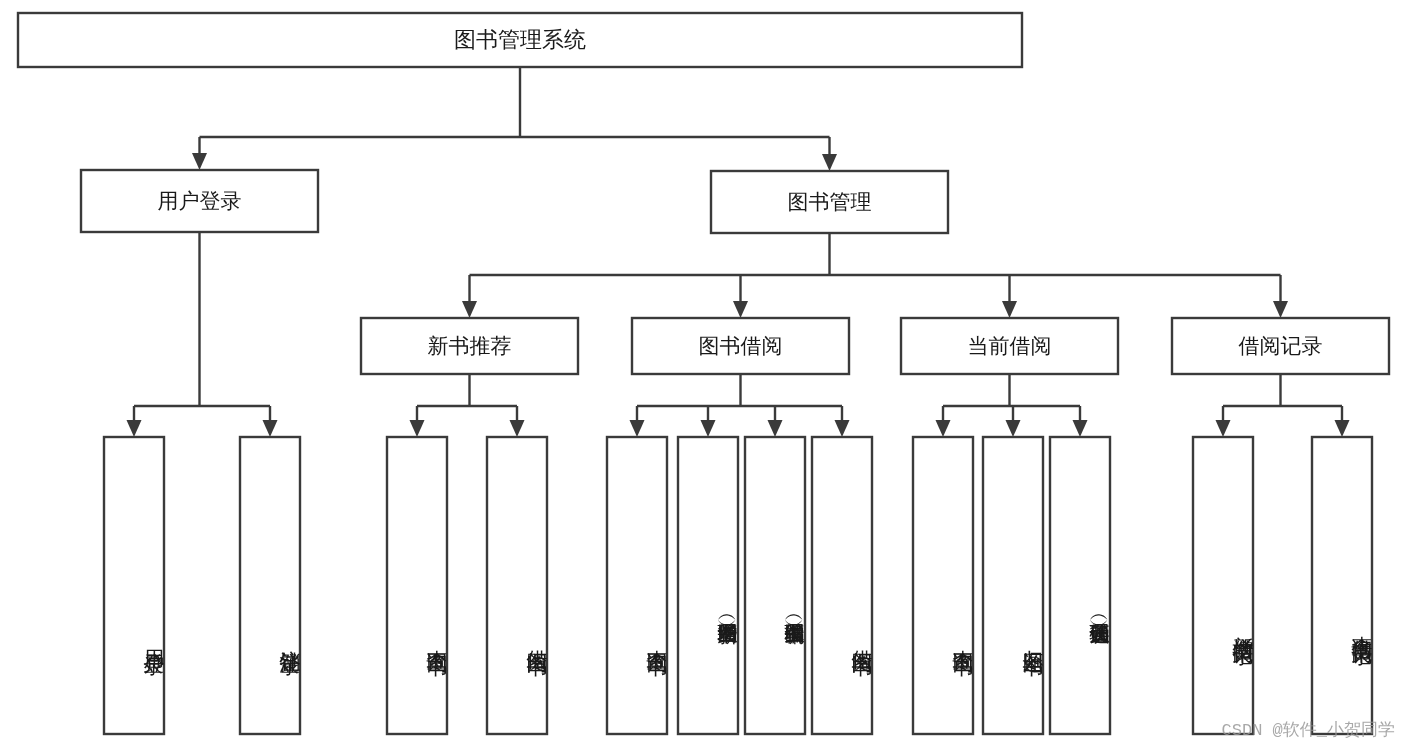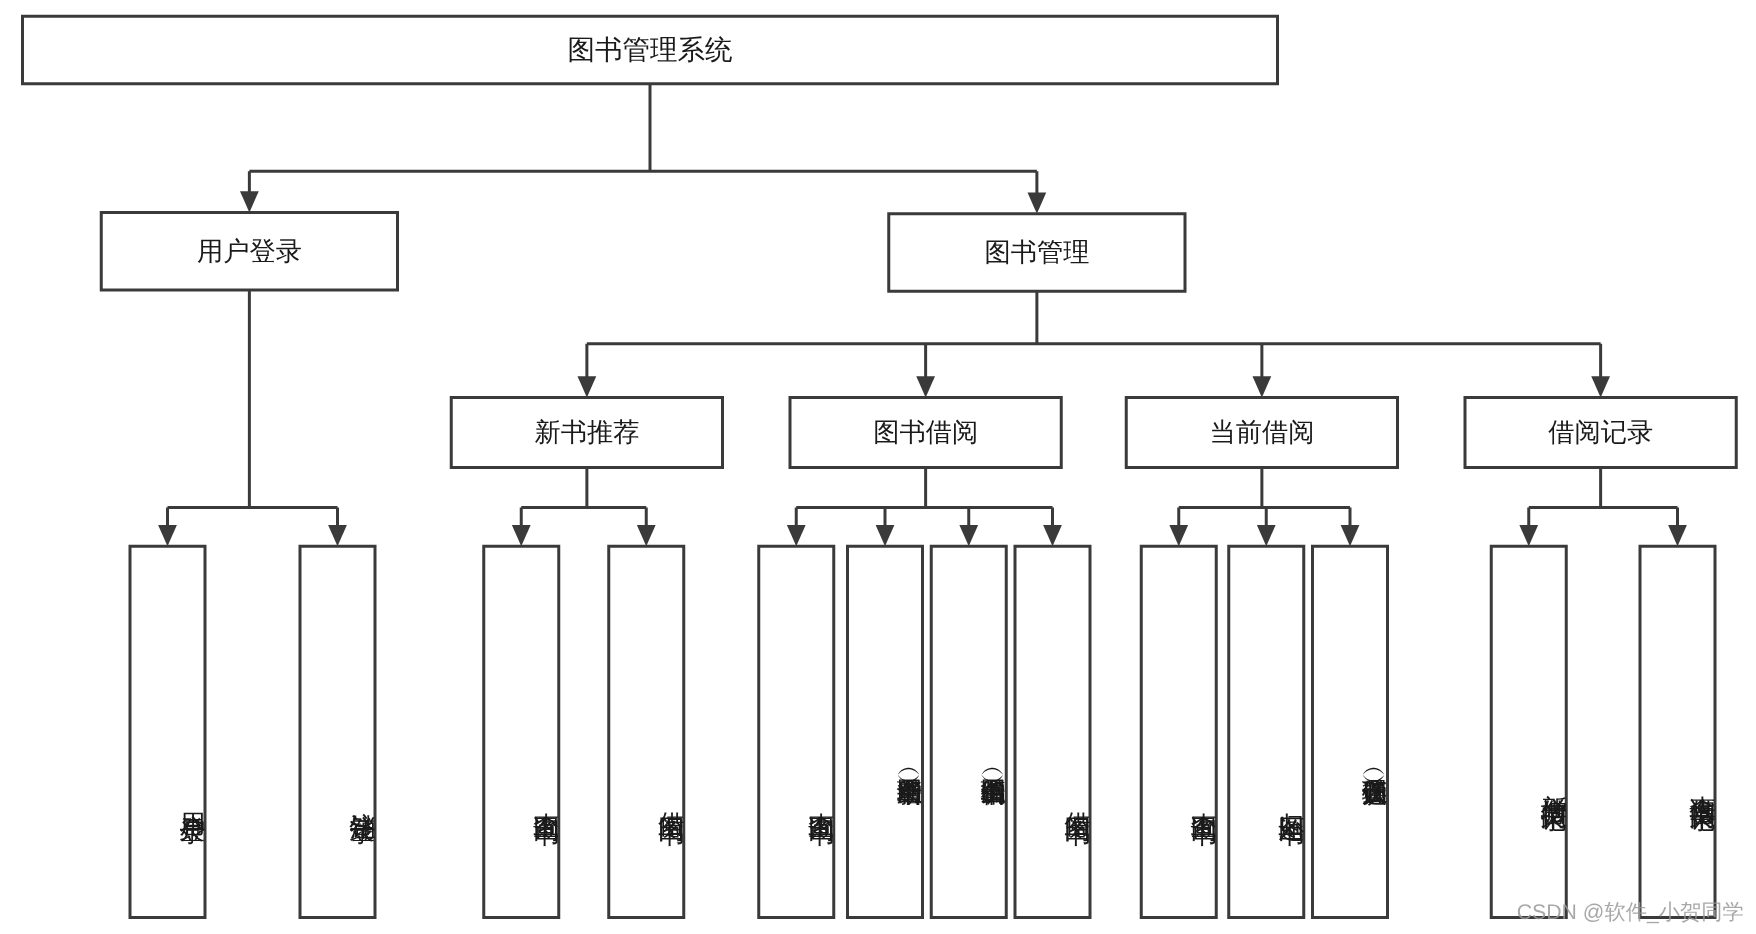--- a/index.html
+++ b/index.html
@@ -69,21 +69,21 @@
     white-space: nowrap;
     display: flex;
     align-items: flex-start;
     justify-content: center;
     pointer-events: none;
   }
   #watermark {
     position: absolute;
     right: 10px;
     bottom: 6px;
-    font-family: Liberation Sans, sans-serif;
+    font-family: Liberation Mono, monospace;
     font-size: 17px;
     color: #9a9a9a;
     opacity: 0.85;
     white-space: nowrap;
   }
 </style>
 </head>
 <body>
 
 <div id="diagram-root">

